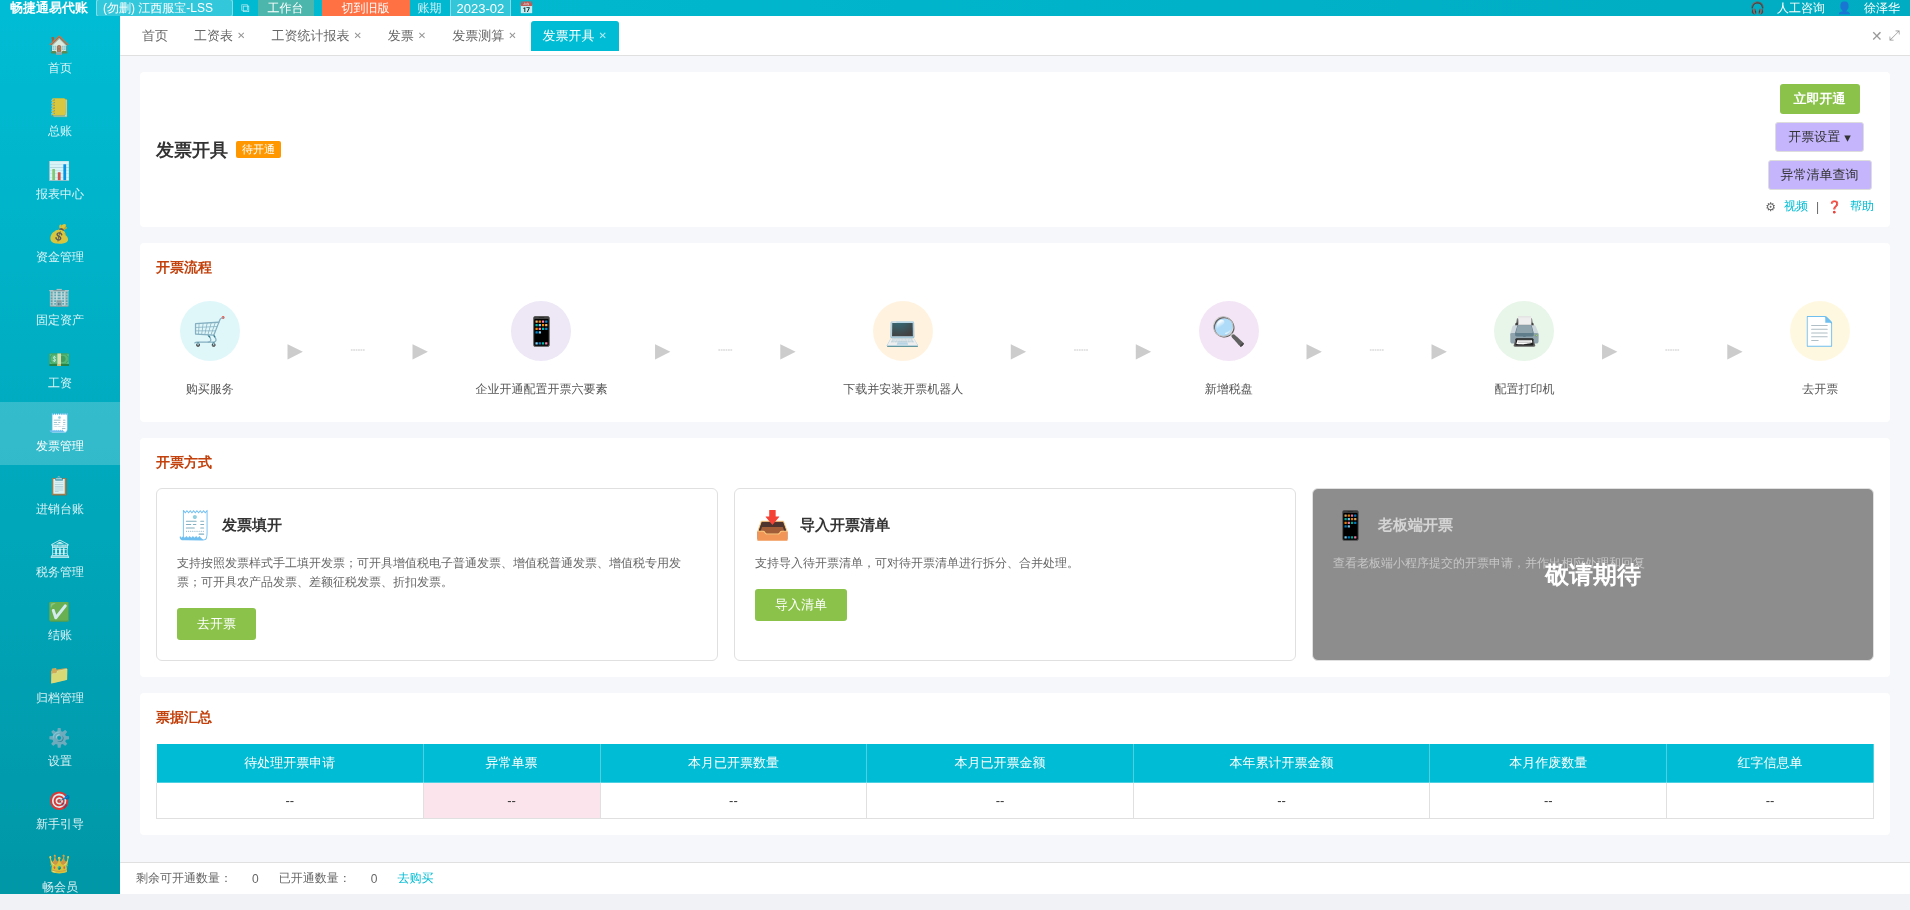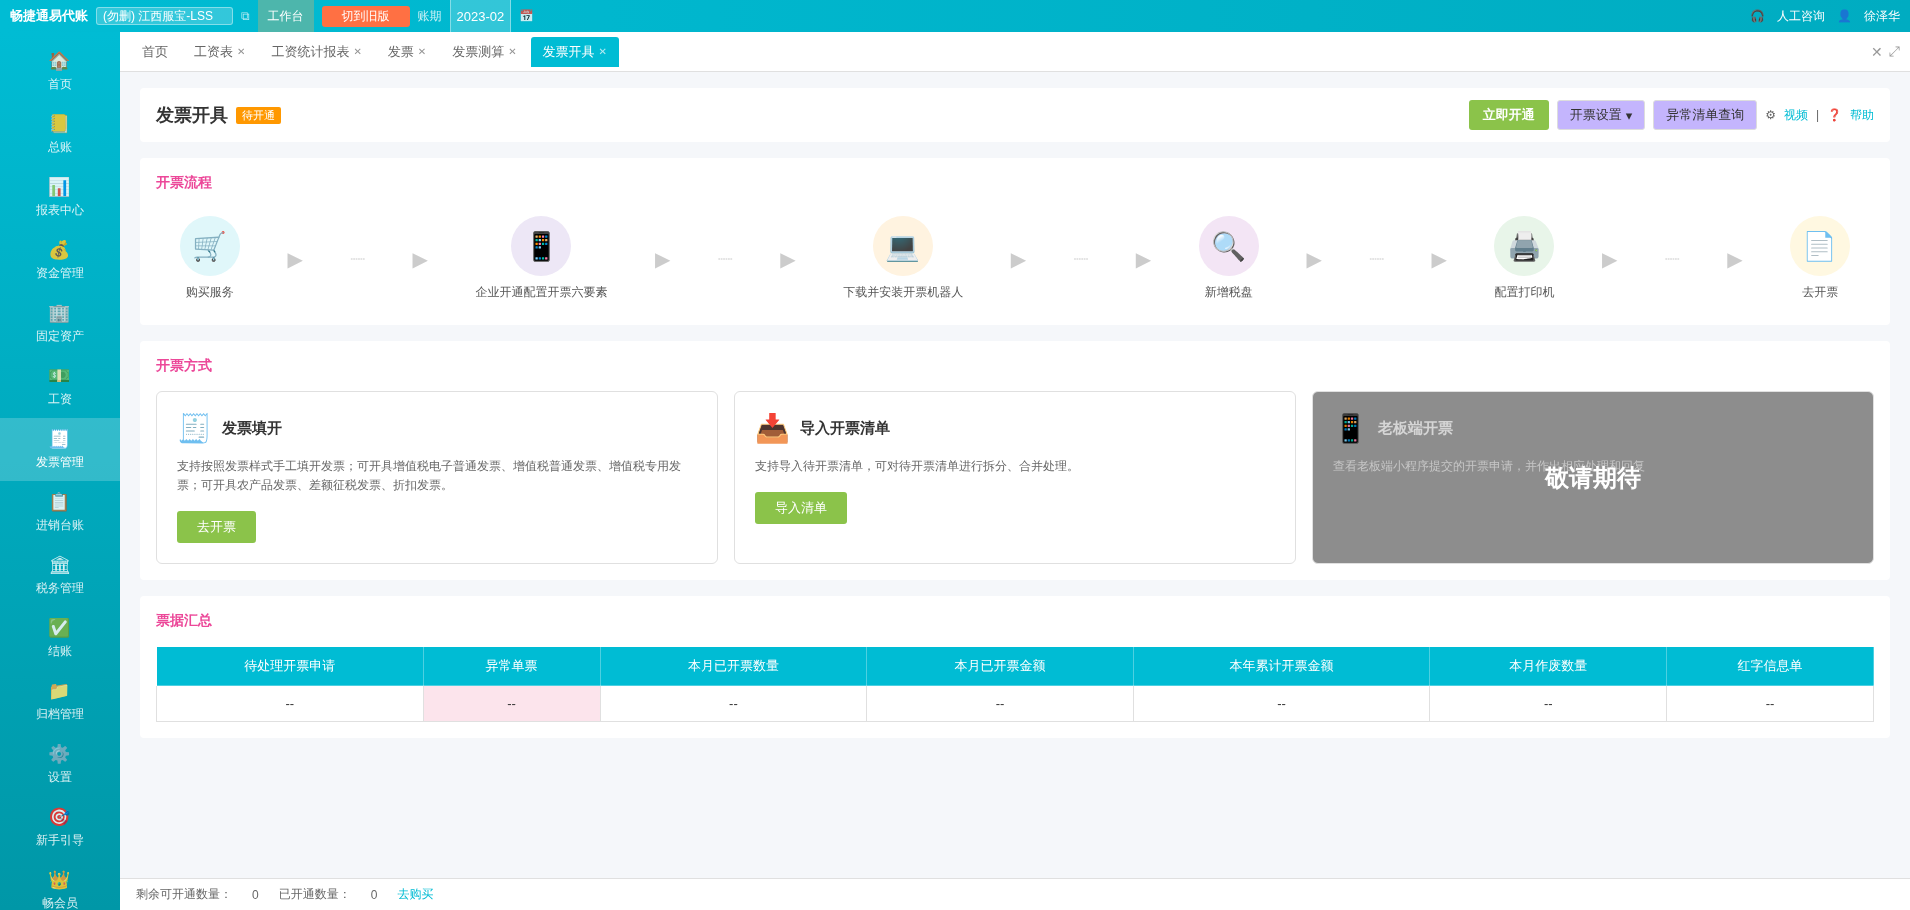--- a/index.html
+++ b/index.html
@@ -1,20 +1,20 @@
 <!DOCTYPE html>
 <html><head>
   <meta charset="utf-8">
   <style>
     * { box-sizing: border-box; margin: 0; padding: 0; }
     body { font-family: 'Microsoft YaHei', Arial, sans-serif; font-size: 13px; background: #f0f2f5; color: #333; overflow: hidden; }
 
     
     .top-bar {
-      height: 32px;
+      height: 16px;
       background: linear-gradient(90deg, #00bcd4, #00acc1);
       display: flex;
       align-items: center;
       padding: 0 10px;
       justify-content: space-between;
     }
     .top-bar-left { display: flex; align-items: center; gap: 8px; color: white; font-size: 12px; }
     .top-bar-brand { font-size: 13px; font-weight: bold; color: white; }
     .company-select {
       background: rgba(255,255,255,0.2);
@@ -128,21 +128,21 @@
     }
     .page-title-area { display: flex; align-items: center; gap: 8px; }
     .page-title { font-size: 18px; font-weight: bold; color: #333; }
     .status-badge {
       background: #ff9800;
       color: white;
       font-size: 11px;
       padding: 1px 6px;
       border-radius: 2px;
     }
-    .header-actions { display: flex; align-items: center; gap: 8px; }
+    .header-actions { display: flex; align-items: center; gap: 8px; flex-direction: column; }
     .btn-primary {
       background: #8bc34a;
       color: white;
       border: none;
       padding: 6px 14px;
       border-radius: 3px;
       font-size: 13px;
       cursor: pointer;
       font-weight: bold;
     }
@@ -154,21 +154,21 @@
       border-radius: 3px;
       font-size: 13px;
       cursor: pointer;
       display: flex;
       align-items: center;
       gap: 4px;
     }
 
     
     .section { background: white; border-radius: 4px; padding: 16px; margin-bottom: 16px; }
-    .section-title { font-size: 14px; font-weight: bold; color: #ec4899; margin-bottom: 16px; }
+    .section-title { font-size: 14px; font-weight: bold; color: #c2410c; margin-bottom: 16px; }
 
     
     .flow-steps {
       display: flex;
       align-items: center;
       justify-content: space-around;
       padding: 8px 0;
     }
     .flow-step {
       display: flex;
@@ -179,21 +179,21 @@
     }
     .flow-icon-wrap {
       width: 60px;
       height: 60px;
       border-radius: 50%;
       display: flex;
       align-items: center;
       justify-content: center;
       font-size: 26px;
     }
-    .flow-step-label { font-size: 12px; color: #555; text-align: center; }
+    .flow-step-label { font-size: 12px; color: #555; text-align: center; margin-top: 12px; }
     .flow-arrow { color: #ccc; font-size: 20px; }
 
     
     .method-cards { display: flex; gap: 16px; }
     .method-card {
       border: 1px solid #e0e0e0;
       border-radius: 6px;
       padding: 20px;
       flex: 1;
       min-width: 0;

